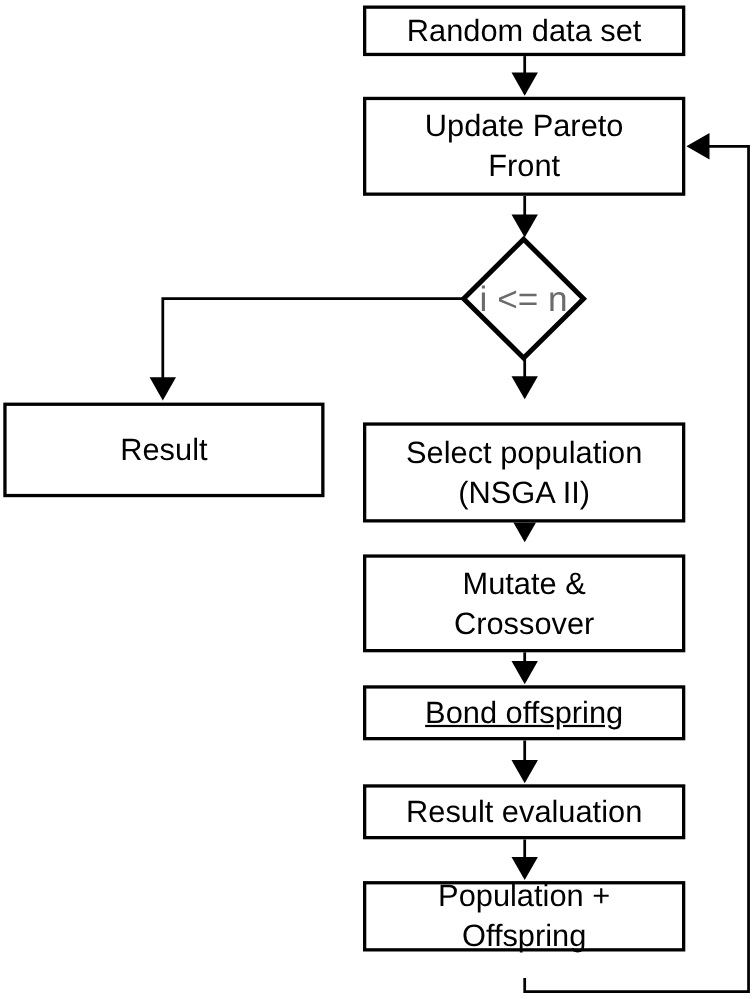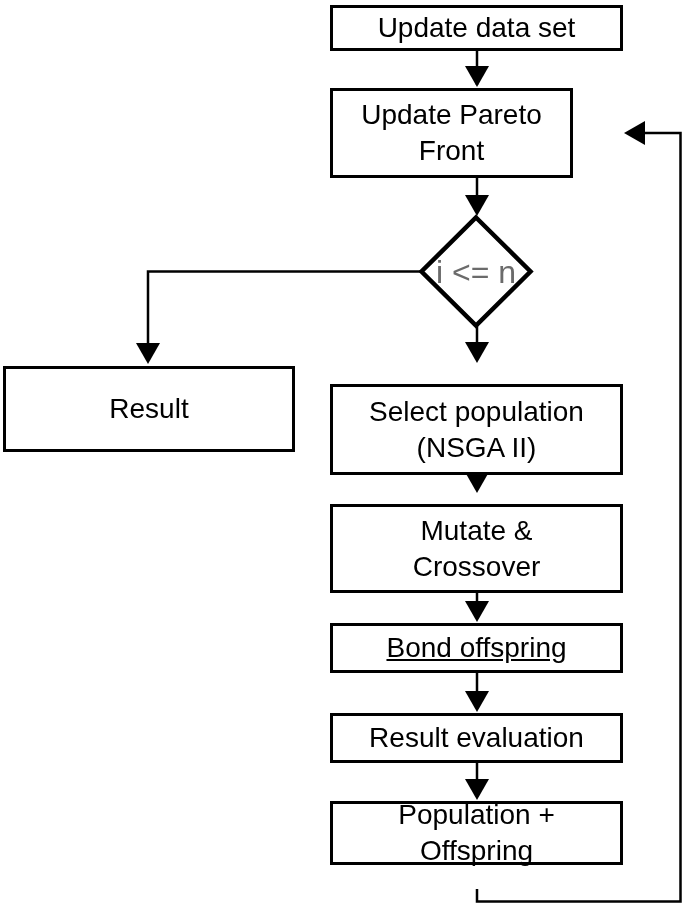--- a/index.html
+++ b/index.html
@@ -37,21 +37,21 @@
     width: 120px; height: 44px;
     display: flex;
     align-items: center;
     justify-content: center;
     font-size: 32px;
     color: #6b6b6b;
     z-index: 3;
     white-space: pre;
   }
   .node-random-data-set    { left: 330px; top: 5px;   width: 293px; height: 46px; }
-  .node-update-pareto-front{ left: 330px; top: 88px;  width: 243px; height: 90px; }
+  .node-update-pareto-front{ left: 330px; top: 88px;  width: 293px; height: 90px; }
   .node-result             { left: 3px;   top: 366px; width: 292px; height: 86px; }
   .node-select-population  { left: 330px; top: 384px; width: 293px; height: 91px; }
   .node-mutate-crossover   { left: 330px; top: 494px; width: 293px; height: 89px; margin-top: 10px; }
   .node-bond-offspring     { left: 330px; top: 623px; width: 293px; height: 50px; text-decoration: underline; }
   .node-result-evaluation  { left: 330px; top: 713px; width: 293px; height: 50px; }
   .node-population-offspring{ left: 330px; top: 801px; width: 293px; height: 64px; }
   .stroke { stroke: #000000; stroke-width: 2.5; fill: none; }
   .head { fill: #000000; stroke: none; }
   .diamond { fill: #ffffff; stroke: #000000; stroke-width: 4.5; }
 </style>
@@ -85,21 +85,21 @@
 
     <line class="stroke" x1="477" y1="763" x2="477" y2="797"></line>
     <polygon class="head" points="477,800 465,779 489,779"></polygon>
 
     <path class="stroke" d="M 477 889 V 901.5 H 680.5 V 133 H 642"></path>
     <polygon class="head" points="624,133 645,121 645,145"></polygon>
 
     <polygon class="diamond" points="476,217.5 530.5,271.5 476,325.5 421.5,271.5"></polygon>
   </svg>
 
-  <div class="node node-random-data-set">Update data set</div>
+  <div class="node node-random-data-set">Random data set</div>
 
   <div class="node node-update-pareto-front">Update Pareto
 Front</div>
 
   <div class="decision-label">i &lt;= n</div>
 
   <div class="node node-result">Result</div>
 
   <div class="node node-select-population">Select population
 (NSGA II)</div>

